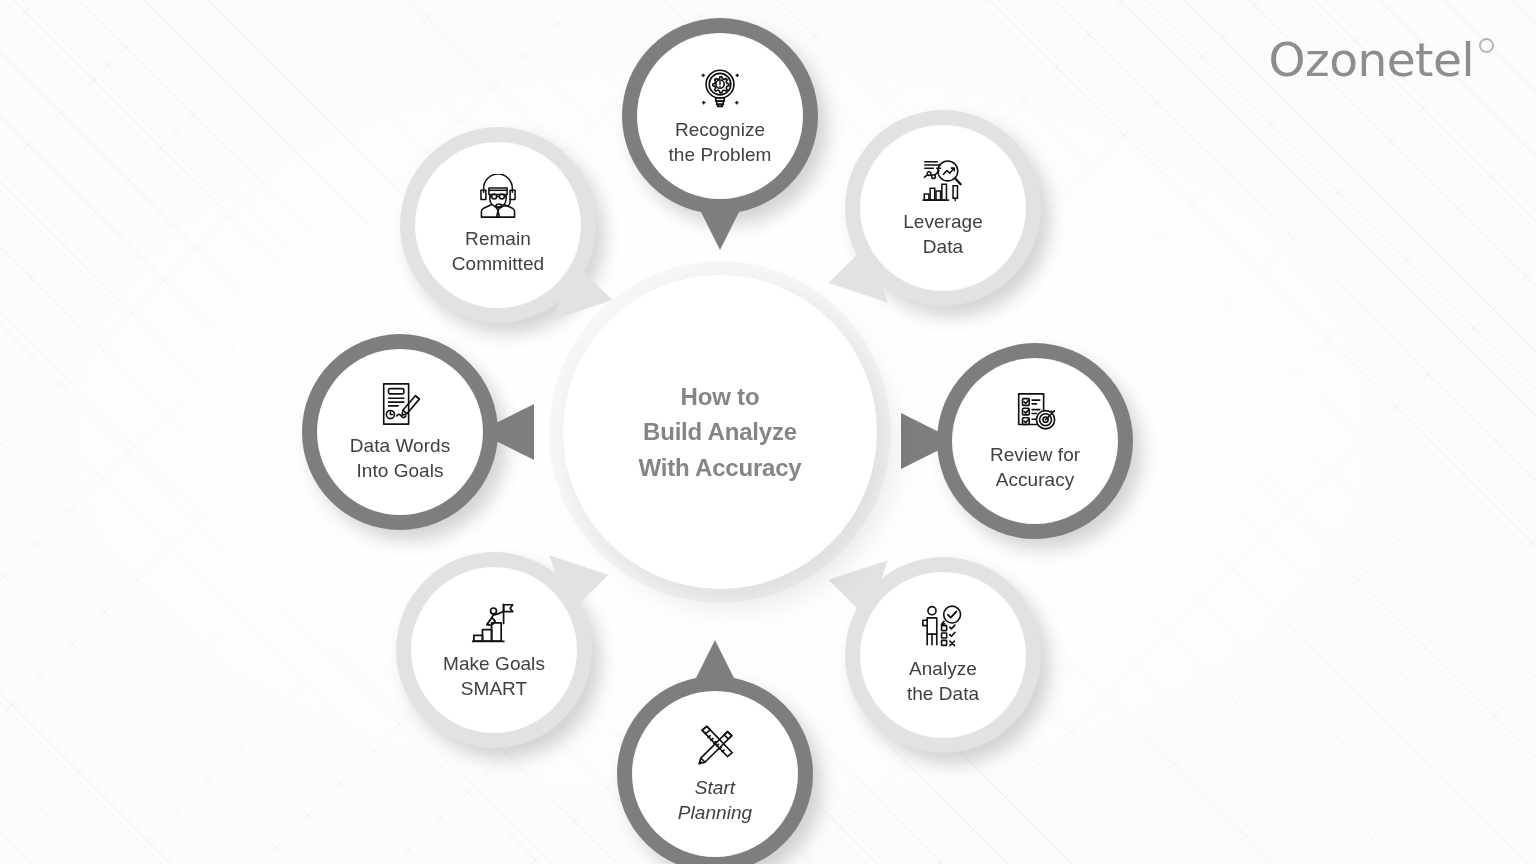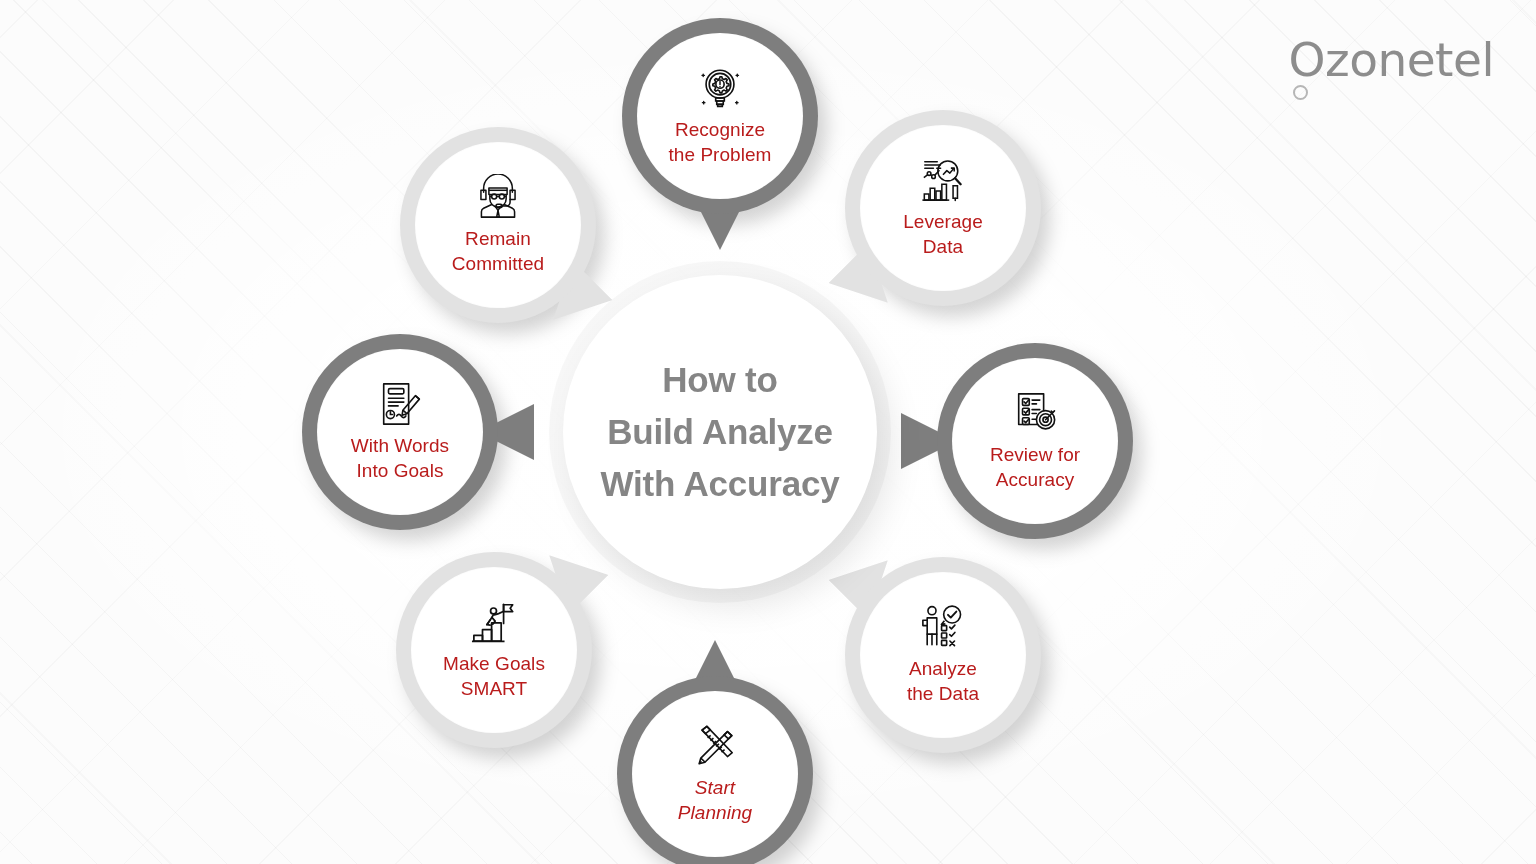--- a/index.html
+++ b/index.html
@@ -64,21 +64,20 @@
 
   
   #logo {
     position: absolute;
     top: 36px;
     right: 42px;
     z-index: 40;
     display: flex;
     align-items: flex-start;
     line-height: 1;
-    flex-direction: column;
   }
   #logo .logo-word {
     font-size: 47px;
     font-weight: 500;
     letter-spacing: -0.5px;
     color: #8d8d8d;
     font-family: "DejaVu Sans", sans-serif;
   }
   #logo .logo-dot {
     width: 15px;
@@ -111,21 +110,21 @@
       0 0 0 14px rgba(0,0,0,0.030),
       14px 16px 34px rgba(0,0,0,0.10);
     display: flex;
     align-items: center;
     justify-content: center;
     z-index: 30;
   }
   #hub .hub-text {
     text-align: center;
     color: #858585;
-    font-size: 35px;
+    font-size: 24px;
     font-weight: bold;
     line-height: 1.48;
     letter-spacing: -0.2px;
     padding: 0 14px;
     font-family: "Liberation Sans", sans-serif;
   }
 
   
   .node {
     position: absolute;
@@ -192,21 +191,21 @@
     display: flex;
     align-items: center;
     justify-content: center;
     margin-bottom: 6px;
   }
   .node-icon svg { display: block; }
   .node-label {
     text-align: center;
     font-size: 19px;
     line-height: 1.33;
-    color: #b91c1c;
+    color: #404040;
     letter-spacing: 0.05px;
     font-family: "Liberation Sans", sans-serif;
     padding: 0 8px;
   }
 </style>
 </head>
 <body>
 
 <div id="bg-pattern"></div>
 <div id="bg-pattern-2"></div>
@@ -448,21 +447,21 @@
           <path d="M16 32.2 v2.8 h2.2" stroke-linecap="round"></path>
           <path d="M22.5 36.5 q2.4-3.4 4.8 0 q2.4 3.4 4.8 0" stroke-linecap="round"></path>
           <g stroke-linejoin="round">
             <path d="M29 30.5 l13-15.2 4.2 3.6 -13 15.2 -5 1.6z"></path>
             <path d="M42 15.3 l4.2 3.6"></path>
             <path d="M29 30.5 l4.2 3.6"></path>
           </g>
         </svg>
       </div>
       <div class="node-label">
-        <div>With Words</div>
+        <div>Data Words</div>
         <div>Into Goals</div>
       </div>
     </div>
   </div>
 
   <div class="node light" style="left:400px; top:127px;">
     <div class="shadow"></div>
     <div class="tail" style="transform:translate(75px,75px) rotate(45deg);">
       <div class="tail-inner"></div>
     </div>

